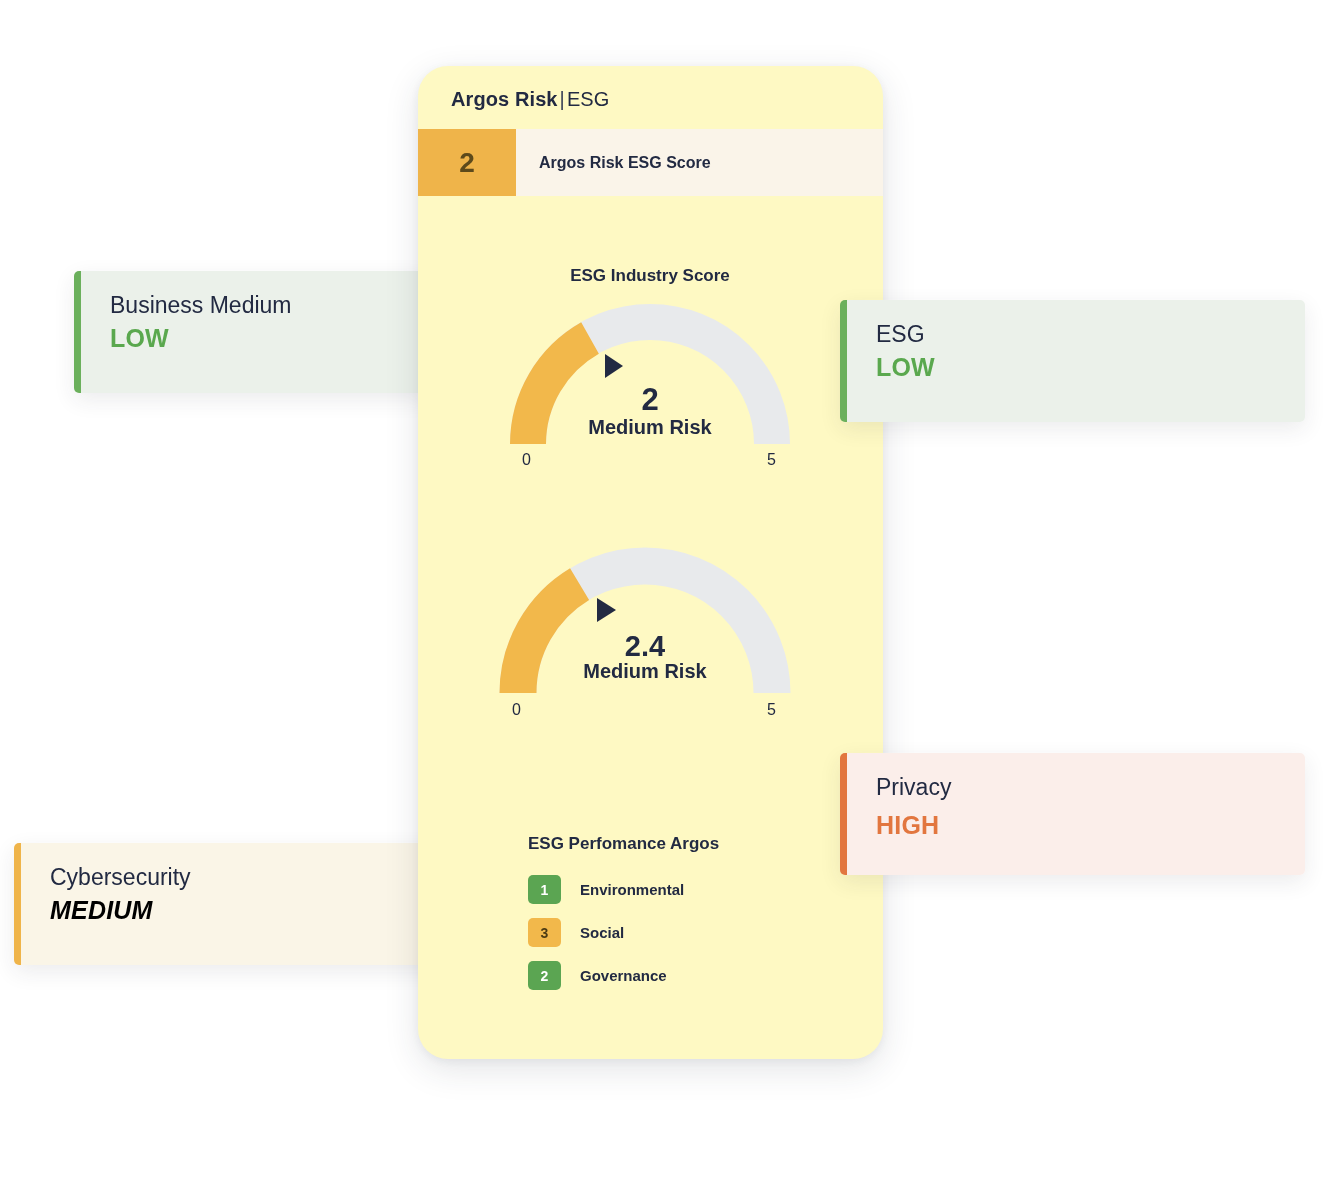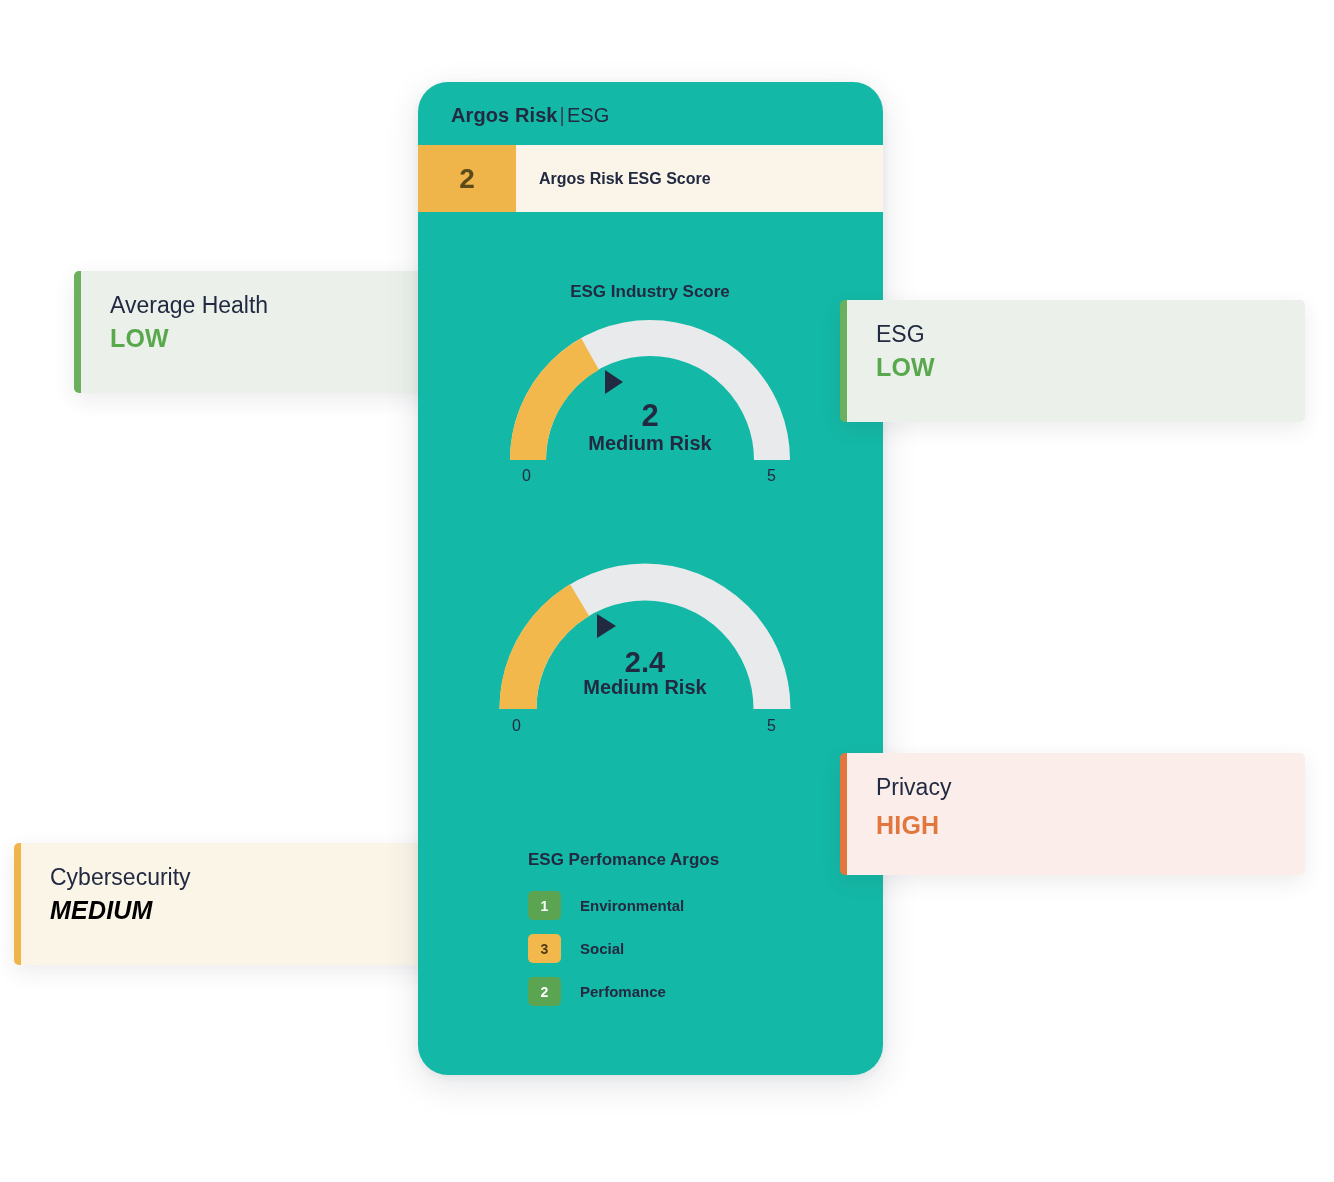--- a/index.html
+++ b/index.html
@@ -13,24 +13,24 @@
     position: relative;
     font-family: "Liberation Sans", sans-serif;
     -webkit-font-smoothing: antialiased;
     overflow: hidden;
   }
 
   
   #device-card {
     position: absolute;
     left: 418px;
-    top: 82px;
+    top: 66px;
     width: 465px;
     height: 993px;
-    background: #14b8a6;
+    background: #fef9c3;
     border-radius: 30px;
     box-shadow: 0 10px 34px rgba(40,45,60,0.13), 0 2px 8px rgba(40,45,60,0.06);
     z-index: 5;
     overflow: hidden;
   }
 
   #device-title {
     position: absolute;
     left: 33px;
     top: 22px;
@@ -247,30 +247,30 @@
     <div class="perf-row">
       <div class="perf-badge green">1</div>
       <div class="perf-label">Environmental</div>
     </div>
     <div class="perf-row">
       <div class="perf-badge orange">3</div>
       <div class="perf-label">Social</div>
     </div>
     <div class="perf-row">
       <div class="perf-badge green">2</div>
-      <div class="perf-label">Perfomance</div>
+      <div class="perf-label">Governance</div>
     </div>
   </div>
 
 </div>
 
 <div class="status-card" id="card-business-health">
   <div class="status-bar" style="background:#6bb05c;"></div>
   <div class="status-body" style="background:#ebf1ea;">
-    <div class="status-title">Average Health</div>
+    <div class="status-title">Business Medium</div>
     <div class="status-value" style="color:#5aa84e;">LOW</div>
   </div>
 </div>
 
 <div class="status-card" id="card-esg">
   <div class="status-bar" style="background:#6bb05c;"></div>
   <div class="status-body" style="background:#ebf1ea;">
     <div class="status-title">ESG</div>
     <div class="status-value" style="color:#5aa84e;">LOW</div>
   </div>

